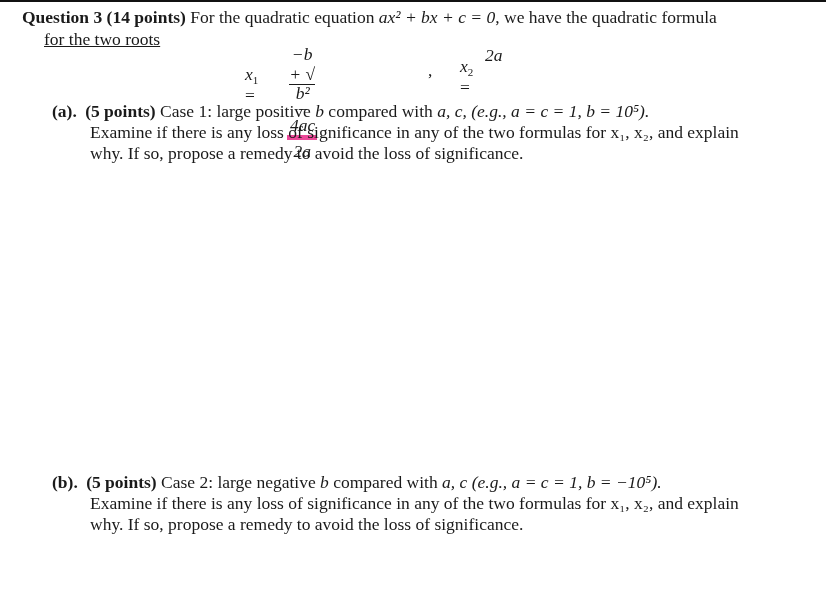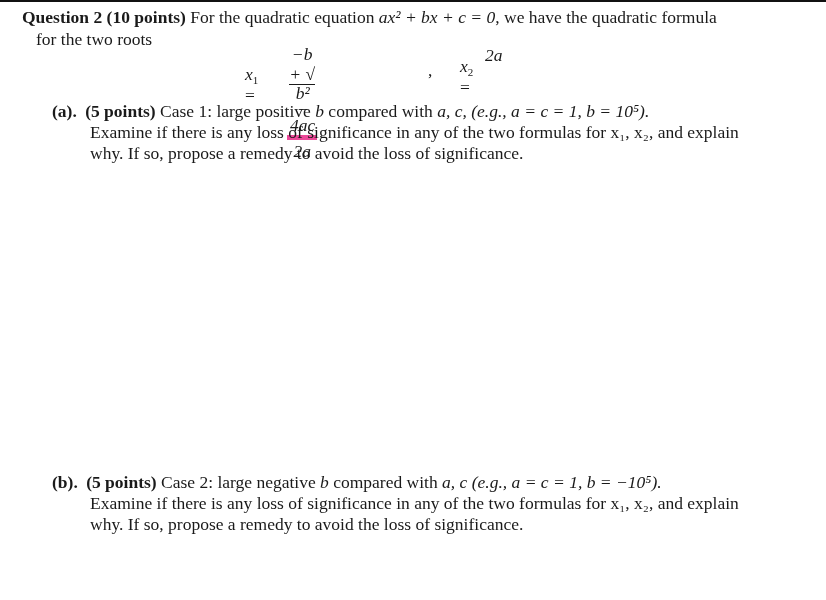--- a/index.html
+++ b/index.html
@@ -22,26 +22,26 @@
   .sqrt { display: inline-block; border-top: 1px solid #1a1a1a; padding-left: 1px; line-height: 16px; }
 </style>
 </head>
 <body>
 
 <div class="topline"></div>
 
 <div class="doc">
 
   <div class="line" style="left:22px; top:7px;">
-    <b>Question 2</b>
-    <b>(10 points)</b>
+    <b>Question 3</b>
+    <b>(14 points)</b>
     <span>For the quadratic equation</span>
     <i class="m">ax² + bx + c = 0</i><span>, we have the quadratic formula</span>
   </div>
-  <div class="line" style="left:36px; top:29px;">for the two roots</div>
+  <div class="line" style="left:44px; top:29px;text-decoration:underline;">for the two roots</div>
 
   <div class="formula">
     <span style="position:absolute; left:0; top:12px;margin-top:8px;">
       <i class="m">x</i><sub>1</sub> =
     </span>
     <span class="frac" style="left:42px; top:0;">
       <span class="num"><i class="m">−b + </i><span>√</span><span class="sqrt"><i class="m">b² − 4ac</i></span></span>
       <span class="den"><i class="m">2a</i></span>
     </span>
     <span style="position:absolute; left:183px; top:16px;">,</span>

